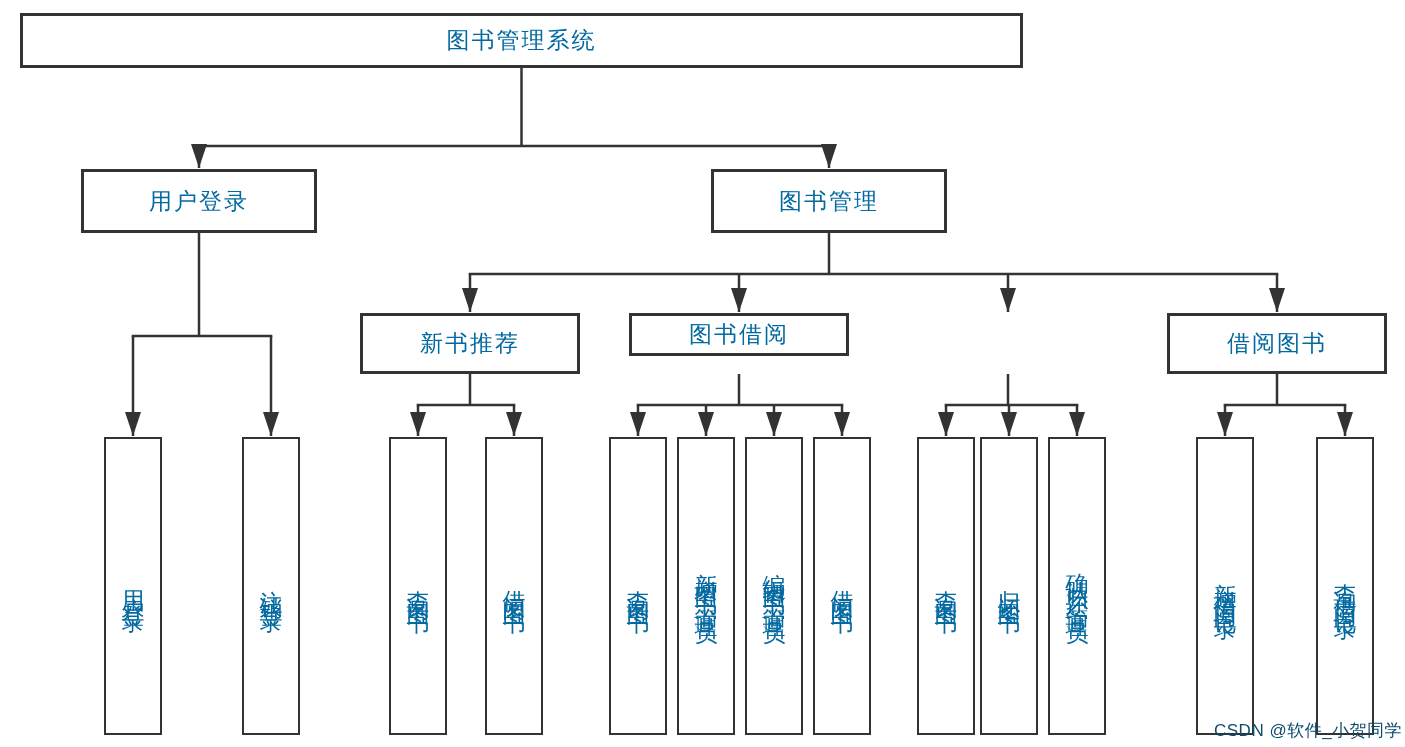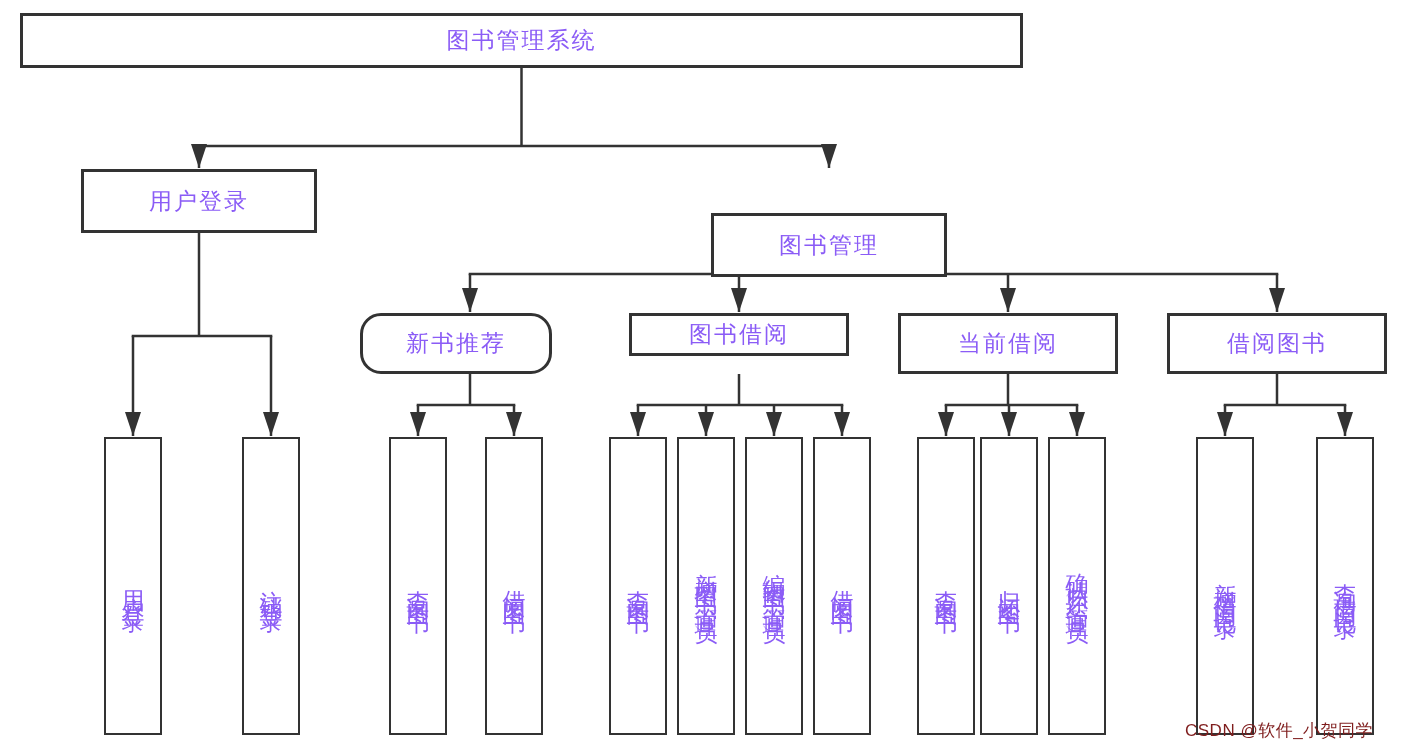--- a/index.html
+++ b/index.html
@@ -9,43 +9,43 @@
     height: 747px;
     background: #ffffff;
     font-family: "Liberation Sans", sans-serif;
     overflow: hidden;
   }
   .node {
     position: absolute;
     box-sizing: border-box;
     background: #ffffff;
     border: 3px solid #333333;
-    color: #8b5cf6;
+    color: #0369a1;
     display: flex;
     align-items: center;
     justify-content: center;
     font-size: 23px;
     letter-spacing: 2px;
     text-align: center;
     z-index: 2;
   }
   .leaf {
     border-width: 2.5px;
     writing-mode: vertical-rl;
     text-orientation: mixed;
     letter-spacing: 7px;
     font-size: 23px;
     line-height: 1;
     padding: 6px 0;
   }
   
   #root-box        { left: 20px;   top: 13px;  width: 1003px; height: 55px; }
   #user-login-box  { left: 81px;   top: 169px; width: 236px;  height: 64px; }
-  #book-mgmt-box   { left: 711px;  top: 169px; width: 236px;  height: 64px; margin-top: 44px; }
-  #new-book-box    { left: 360px;  top: 313px; width: 192px;  height: 61px; border-radius: 21px; }
+  #book-mgmt-box   { left: 711px;  top: 169px; width: 236px;  height: 64px; }
+  #new-book-box    { left: 360px;  top: 313px; width: 220px;  height: 61px; }
   #book-borrow-box { left: 629px;  top: 313px; width: 220px;  height: 43px; }
   #cur-borrow-box  { left: 898px;  top: 313px; width: 220px;  height: 61px; }
   #borrow-rec-box  { left: 1167px; top: 313px; width: 220px;  height: 61px; }
   .leaf { top: 437px; width: 58px; height: 298px; }
   #leaf-1  { left: 104px; }
   #leaf-2  { left: 242px; }
   #leaf-3  { left: 389px; }
   #leaf-4  { left: 485px; }
   #leaf-5  { left: 609px; }
   #leaf-6  { left: 677px; }
@@ -58,24 +58,24 @@
   #leaf-13 { left: 1316px; }
   #connectors {
     position: absolute;
     left: 0; top: 0;
     width: 1405px; height: 747px;
     z-index: 1;
   }
   #connectors line { stroke: #333333; stroke-width: 2.5; }
   #watermark {
     position: absolute;
-    left: 1185px;
+    left: 1214px;
     top: 719px;
     font-size: 17px;
-    color: #7f1d1d;
+    color: #0c4a6e;
     letter-spacing: 0.5px;
     white-space: nowrap;
     z-index: 10;
   }
 </style>
 </head>
 <body>
 
 <div id="canvas">
 
@@ -141,21 +141,20 @@
     </g>
   </svg>
 
   <div class="node" id="root-box">图书管理系统</div>
 
   <div class="node" id="user-login-box">用户登录</div>
   <div class="node" id="book-mgmt-box">图书管理</div>
 
   <div class="node" id="new-book-box">新书推荐</div>
   <div class="node" id="book-borrow-box">图书借阅</div>
-  <div class="node" id="cur-borrow-box">当前借阅</div>
   <div class="node" id="borrow-rec-box">借阅图书</div>
 
   <div class="node leaf" id="leaf-1">用户登录</div>
   <div class="node leaf" id="leaf-2">注销登录</div>
 
   <div class="node leaf" id="leaf-3">查询图书</div>
   <div class="node leaf" id="leaf-4">借阅图书</div>
 
   <div class="node leaf" id="leaf-5">查询图书</div>
   <div class="node leaf" id="leaf-6">新增图书（管理员）</div>

